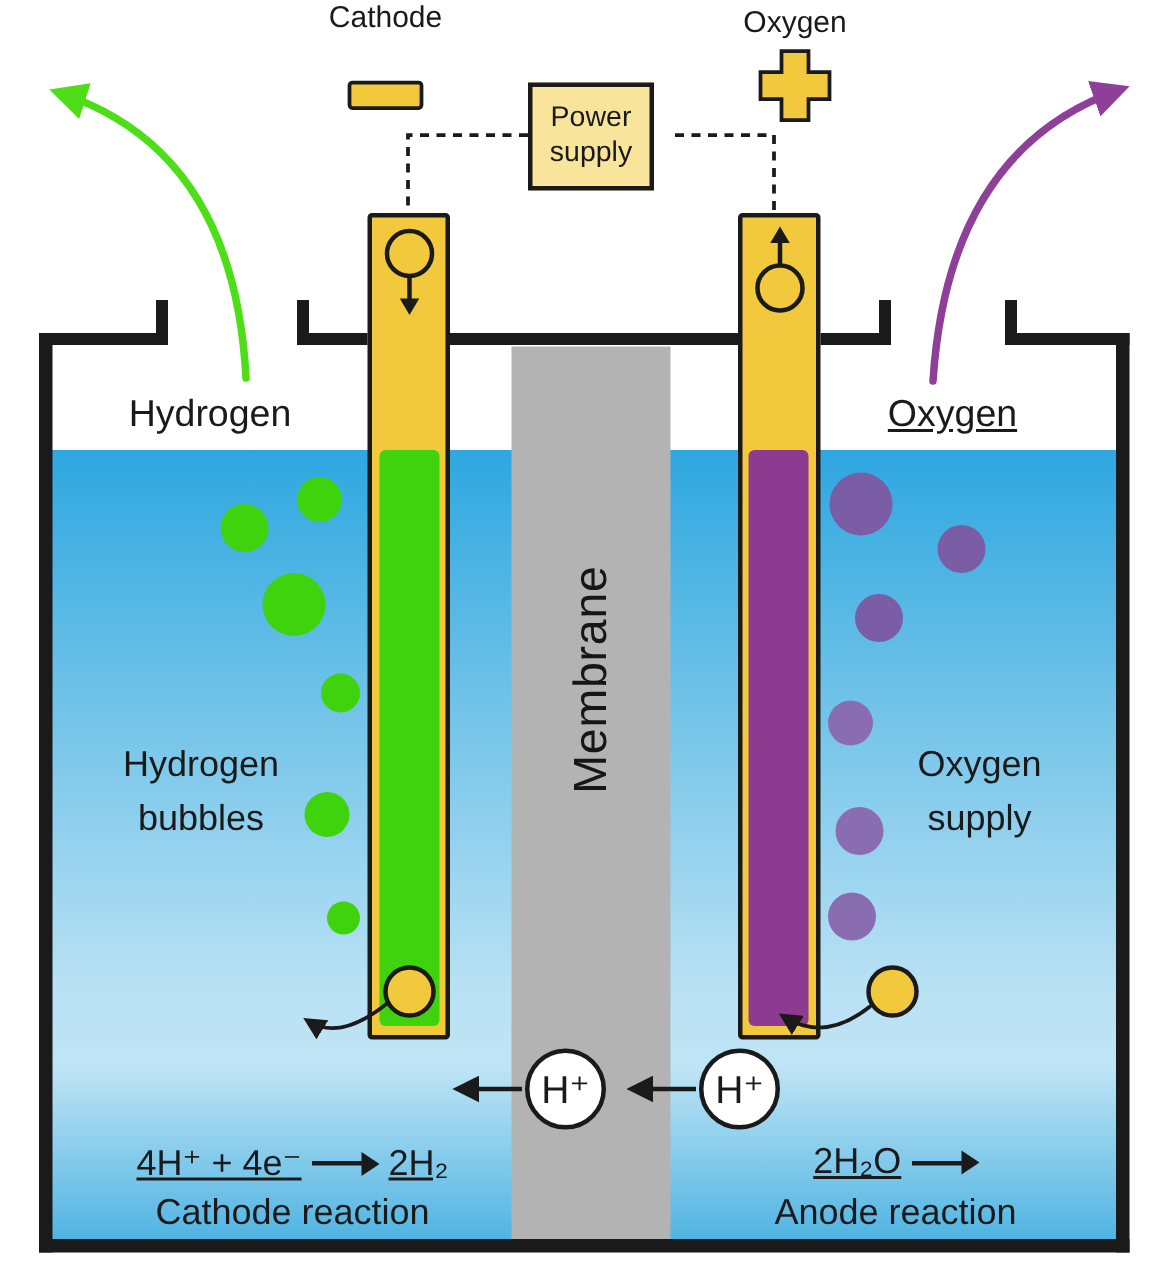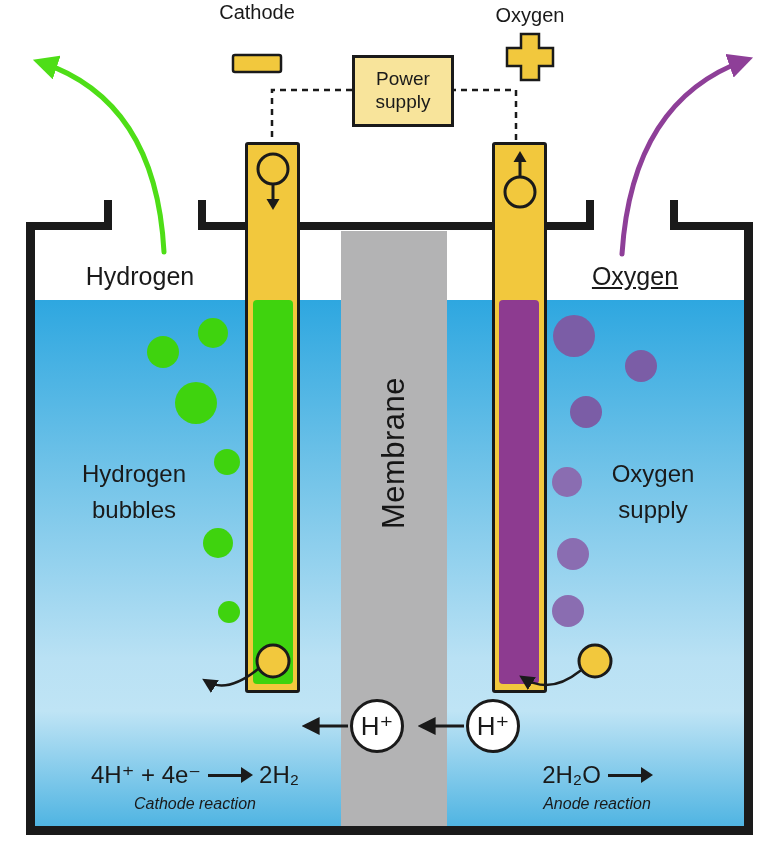--- a/index.html
+++ b/index.html
@@ -40,48 +40,48 @@
   .mf-ink{fill:var(--ink);}
   .mf-green{fill:var(--green-arrow);}
   .mf-purple{fill:var(--purple-arrow);}
   .green-arrow{stroke:var(--green-arrow);fill:none;}
   .purple-arrow{stroke:var(--purple-arrow);fill:none;}
   
   .lbl{position:absolute;text-align:center;z-index:9;}
   .cathode-top{left:197px;top:1px;width:120px;font-size:20px;}
   .anode-top{left:470px;top:4px;width:120px;font-size:20px;}
   .power-box{
-    position:absolute;left:352px;top:55px;width:102px;height:72px;box-sizing:border-box;
+    position:absolute;left:352px;top:55px;width:84px;height:72px;box-sizing:border-box;
     background:var(--yellow-light);border:3px solid var(--ink);z-index:7;
     display:flex;align-items:center;justify-content:center;text-align:center;
     font-size:19px;line-height:1.2;
   }
   .power-box span{display:block;width:62px;}
   .gas-left{left:60px;top:262px;width:160px;font-size:25px;}
   .gas-right{left:555px;top:262px;width:160px;font-size:25px;text-decoration:underline;}
-  .bub-lbl{font-size:24px;line-height:1.5;}
+  .bub-lbl{font-size:24px;line-height:1.5;margin-top:36px;}
   .bub-left{left:69px;top:456px;width:130px;}
   .bub-right{left:588px;top:456px;width:130px;}
   
   .ion{
     position:absolute;top:699px;width:54px;height:54px;border-radius:50%;
     background:#ffffff;border:3.5px solid var(--ink);box-sizing:border-box;z-index:8;
     display:flex;align-items:center;justify-content:center;font-size:26px;
   }
   .ion-left{left:350px;}
   .ion-right{left:466px;}
   
   .eq{position:absolute;top:761px;width:290px;display:flex;align-items:center;
-      justify-content:center;gap:7px;font-size:24px;z-index:9;white-space:nowrap;}
+      justify-content:center;gap:7px;font-size:24px;z-index:9;white-space:nowrap;text-decoration:underline;}
   .eq-cathode{left:50px;}
   .eq-anode{left:452px;align-items:center;}
   .eq-arrow{display:inline-block;width:34px;height:3px;background:var(--ink);position:relative;margin-right:10px;}
   .eq-arrow::after{content:'';position:absolute;right:-11px;top:-6.5px;width:0;height:0;
     border-left:12px solid var(--ink);border-top:8px solid transparent;border-bottom:8px solid transparent;}
-  .caption{position:absolute;top:795px;width:290px;text-align:center;font-size:16px;z-index:9;font-style:italic;}
+  .caption{position:absolute;top:795px;width:290px;text-align:center;font-size:24px;z-index:9;}
   .cap-cathode{left:50px;}
   .cap-anode{left:452px;}
 </style>
 </head>
 <body>
 
 <div class="water"></div>
 
 <div class="membrane"></div>
 <div class="membrane-label">Membrane</div>

